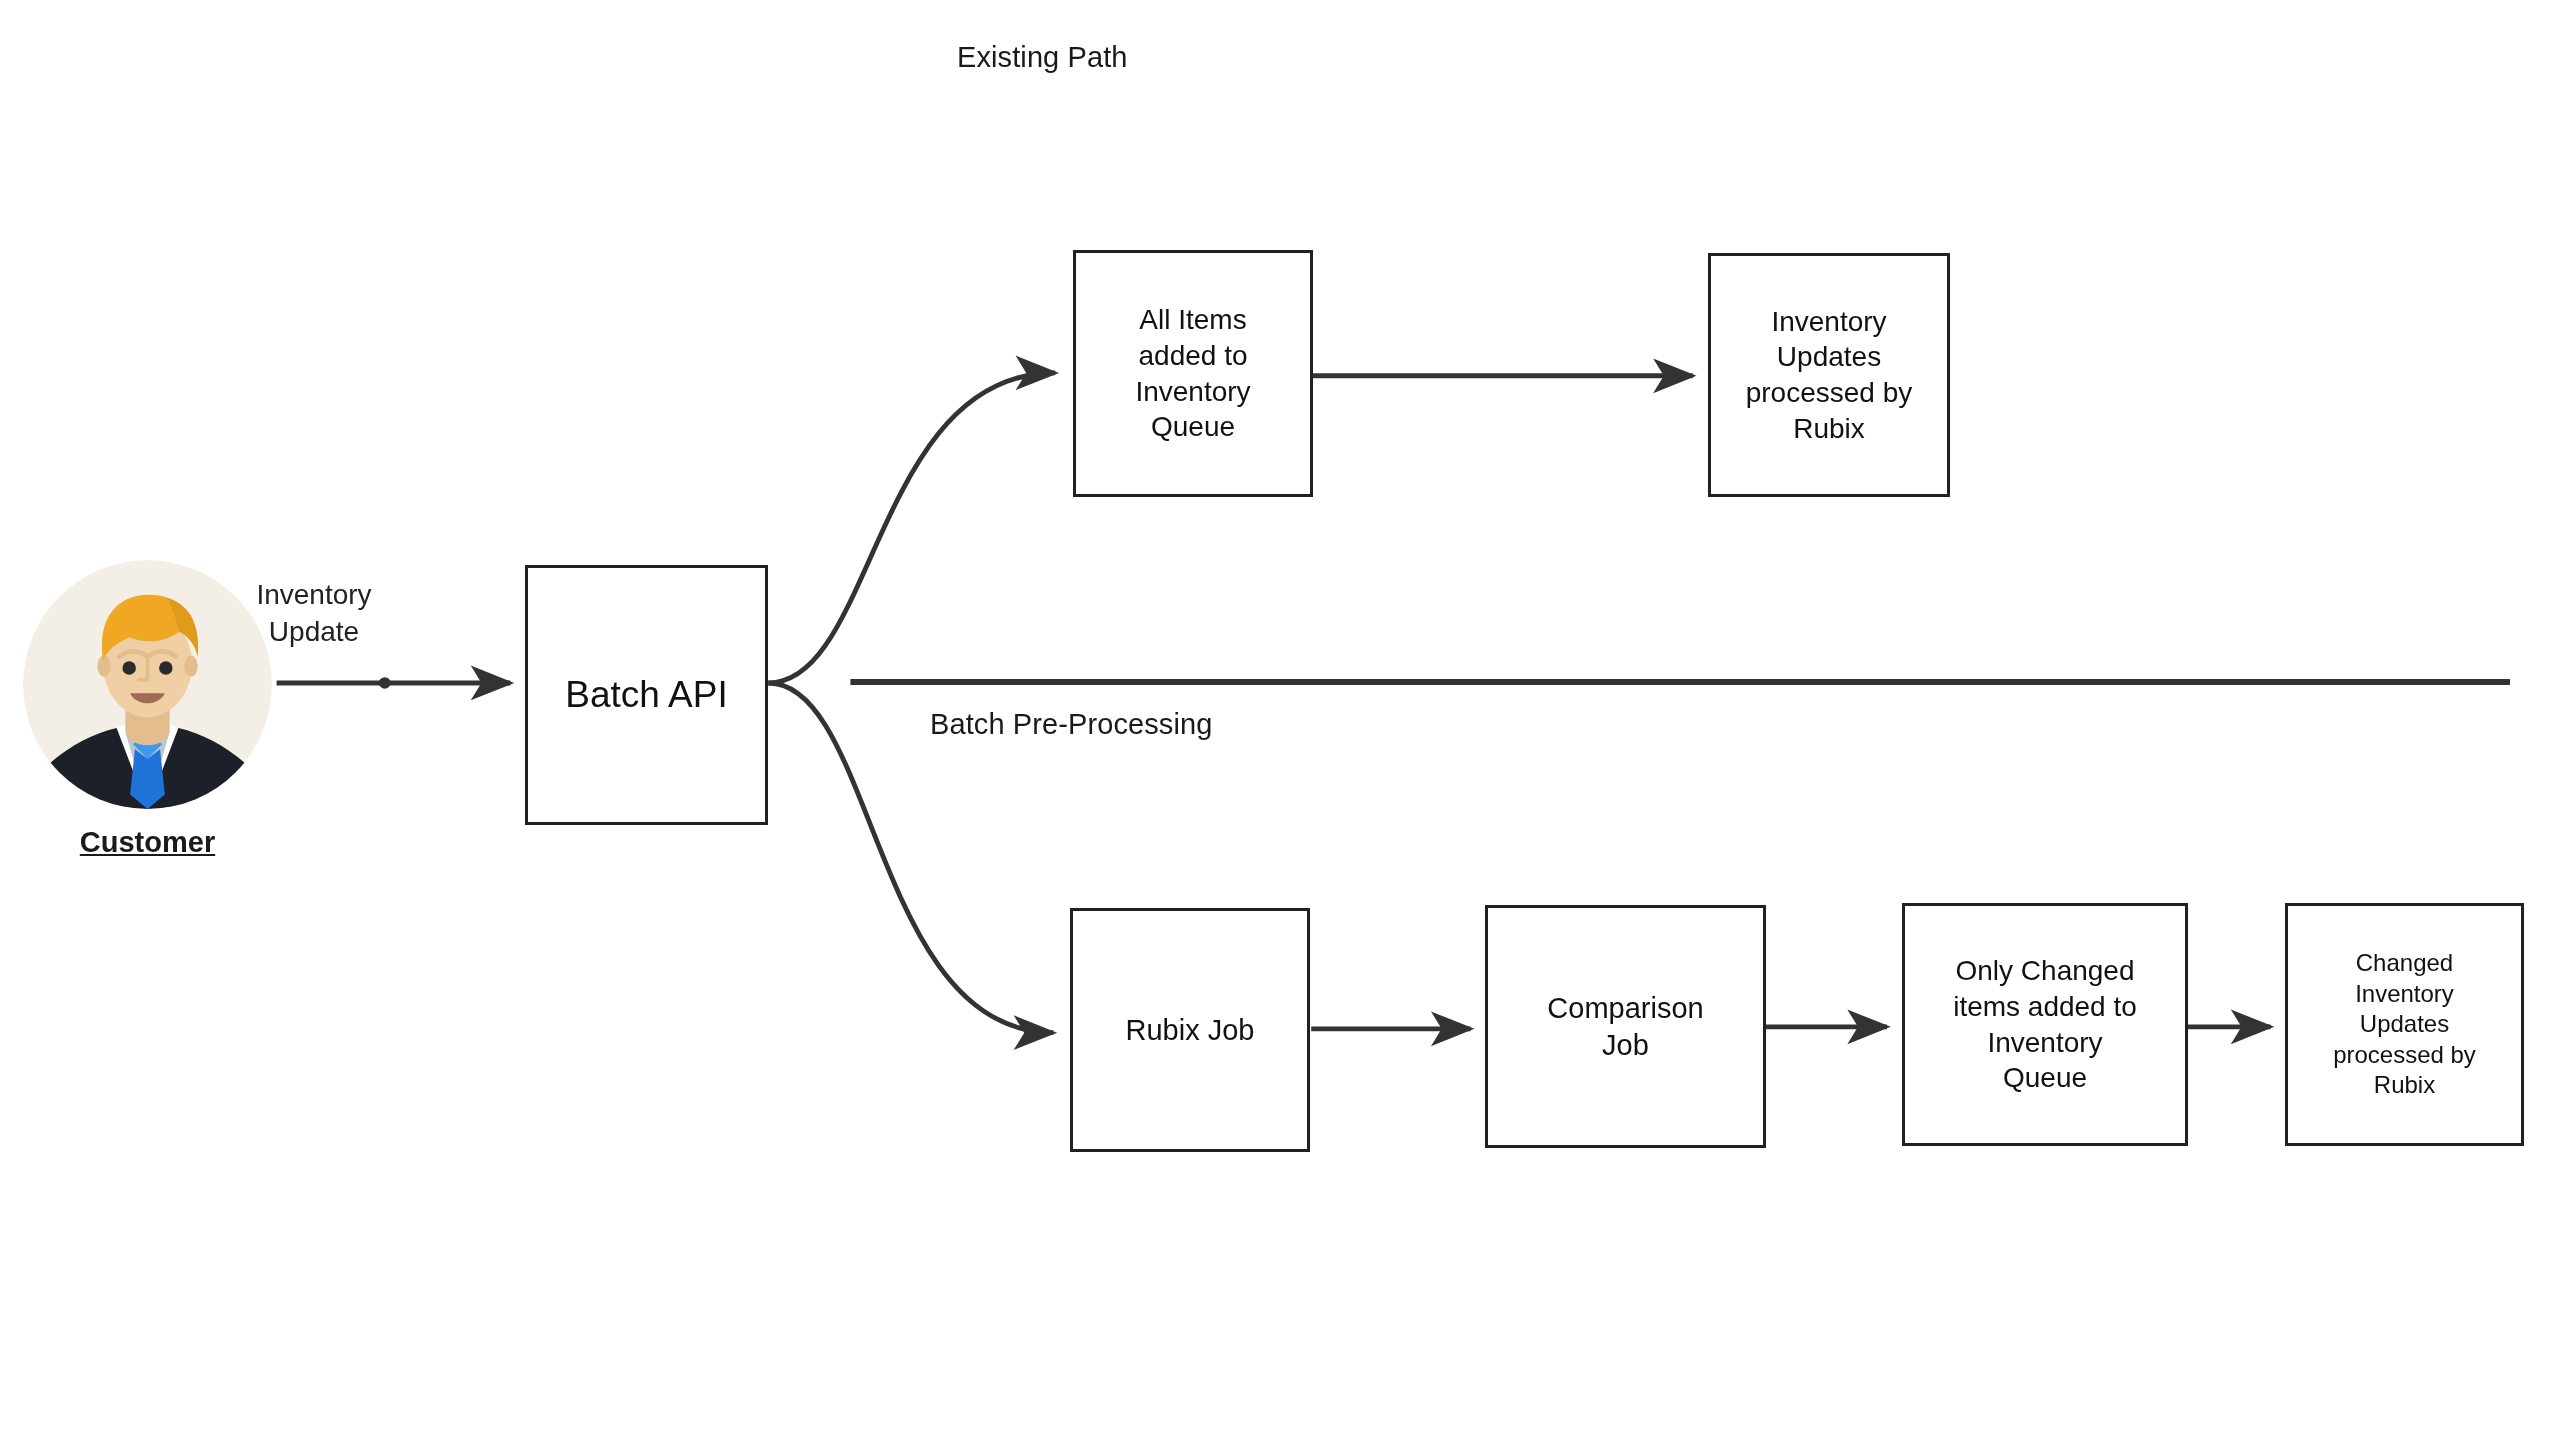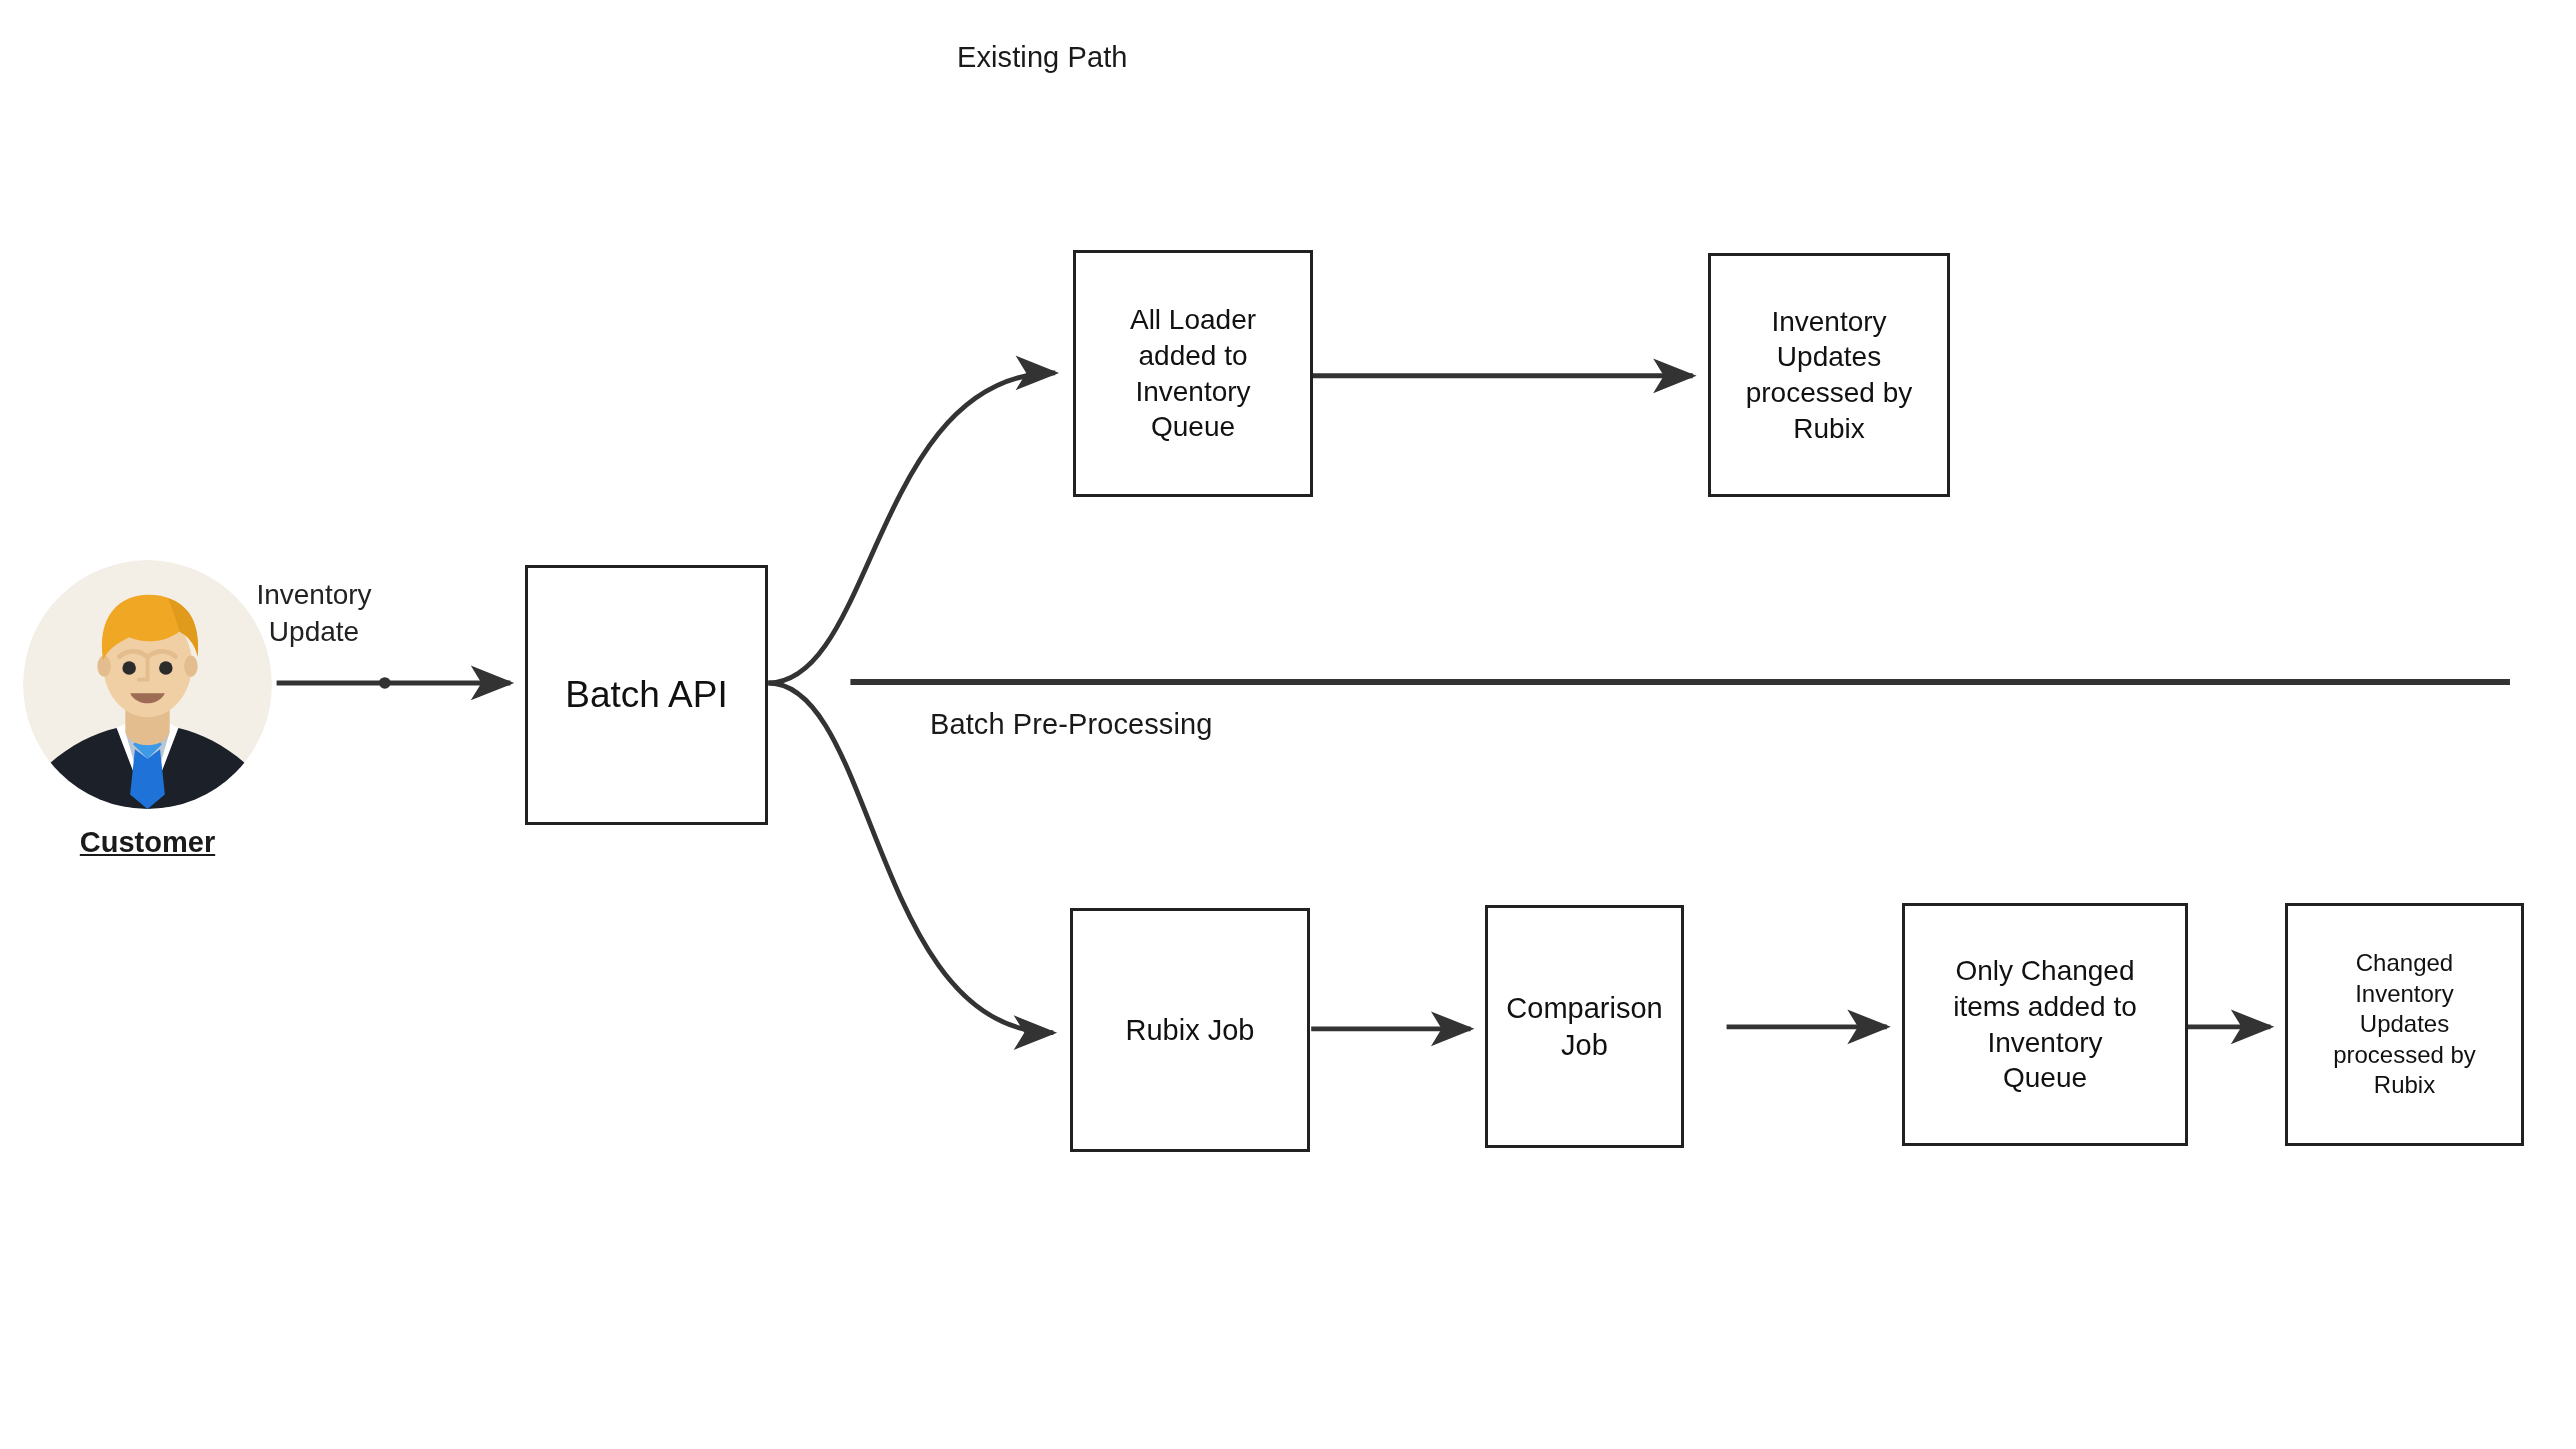--- a/index.html
+++ b/index.html
@@ -152,38 +152,38 @@
   <div class="actor-label" style="left:23px; top:826px; width:249px;">Customer</div>
 
   <div class="edge-label" style="left:232px; top:577px; width:164px;">Inventory
 Update</div>
 
   <div class="node" style="left:525px; top:565px; width:243px; height:260px; font-size:37px;">
     <span class="node-text">Batch API</span>
   </div>
 
   <div class="node" style="left:1073px; top:250px; width:240px; height:247px; font-size:28px;">
-    <span class="node-text">All Loader
+    <span class="node-text">All Items
 added to
 Inventory
 Queue</span>
   </div>
 
   <div class="node" style="left:1708px; top:253px; width:242px; height:244px; font-size:28px;">
     <span class="node-text">Inventory
 Updates
 processed by
 Rubix</span>
   </div>
 
   <div class="node" style="left:1070px; top:908px; width:240px; height:244px; font-size:29px;">
     <span class="node-text">Rubix Job</span>
   </div>
 
-  <div class="node" style="left:1485px; top:905px; width:199px; height:243px; font-size:29px;">
+  <div class="node" style="left:1485px; top:905px; width:281px; height:243px; font-size:29px;">
     <span class="node-text">Comparison
 Job</span>
   </div>
 
   <div class="node" style="left:1902px; top:903px; width:286px; height:243px; font-size:28px;">
     <span class="node-text">Only Changed
 items added to
 Inventory
 Queue</span>
   </div>

